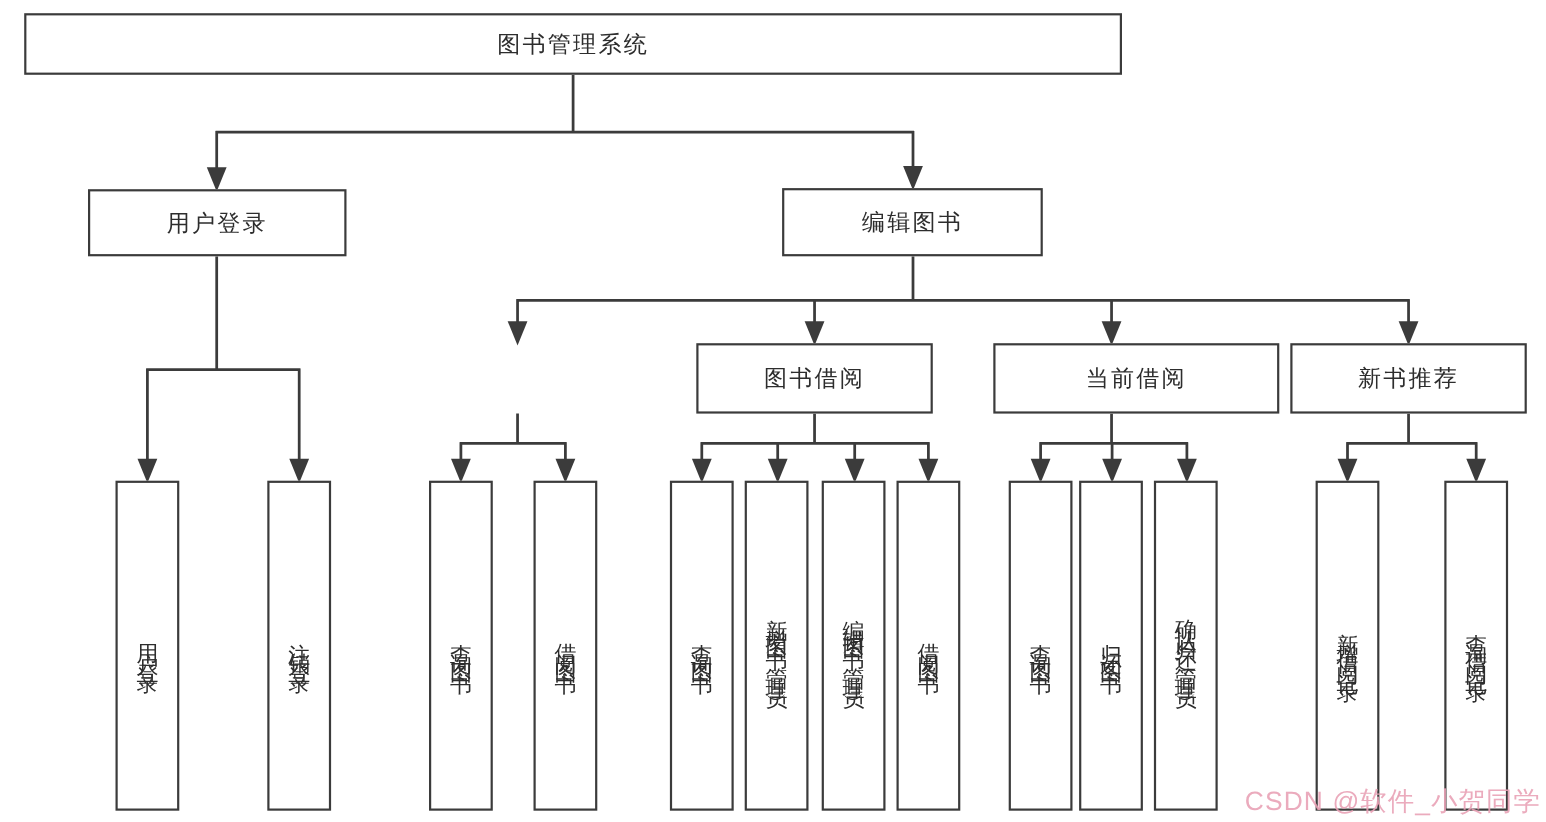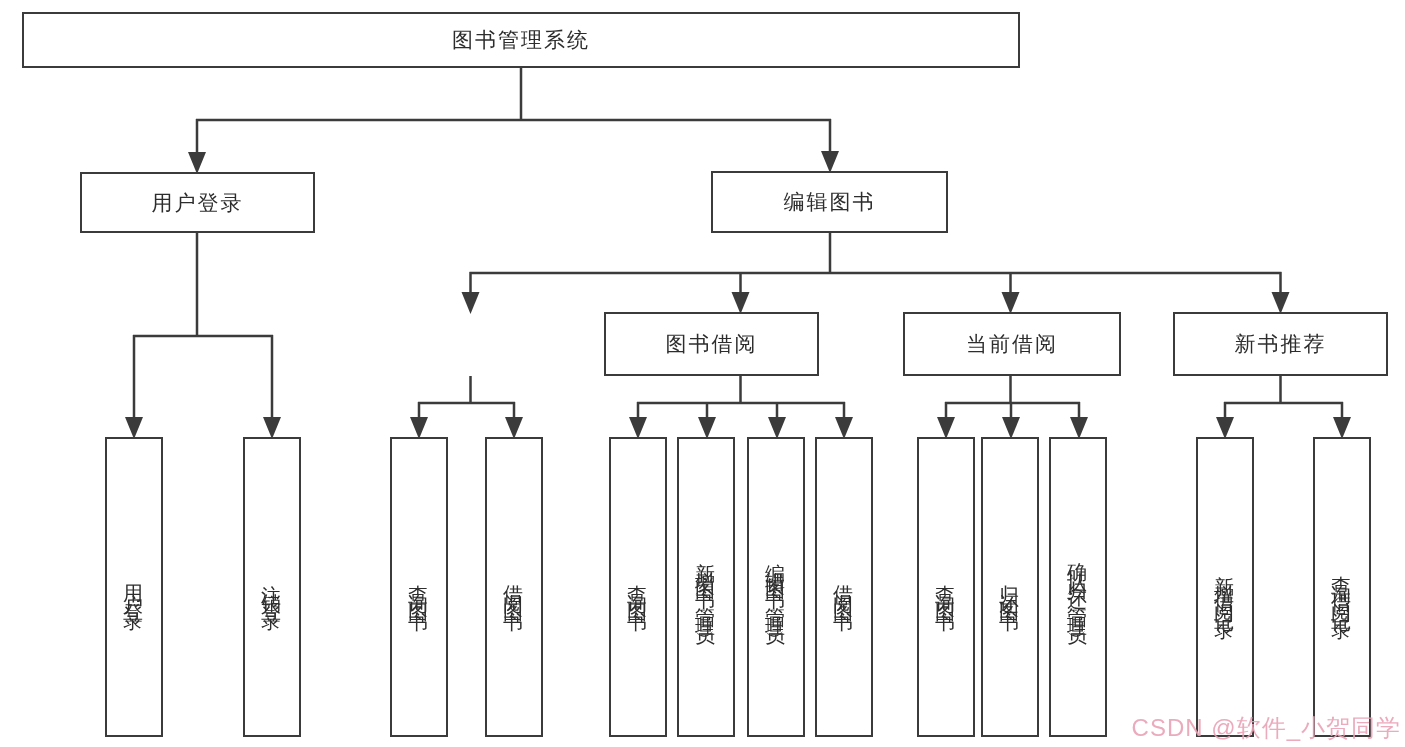--- a/index.html
+++ b/index.html
@@ -95,24 +95,24 @@
     <span>图书管理系统</span>
   </div>
 
   <div class="hbox" style="left:80px; top:172px; width:235px; height:61px;">
     <span>用户登录</span>
   </div>
   <div class="hbox" style="left:711px; top:171px; width:237px; height:62px;">
     <span>编辑图书</span>
   </div>
 
-  <div class="hbox" style="left:604px; top:312px; width:215px; height:64px;">
+  <div class="hbox" style="left:633px; top:312px; width:215px; height:64px;">
     <span>图书借阅</span>
   </div>
-  <div class="hbox" style="left:903px; top:312px; width:218px; height:64px;">
+  <div class="hbox" style="left:903px; top:312px; width:260px; height:64px;">
     <span>当前借阅</span>
   </div>
   <div class="hbox" style="left:1173px; top:312px; width:215px; height:64px;">
     <span>新书推荐</span>
   </div>
 
   <div class="leaf" style="left:105px;">
     <span class="vtext">用户登录</span>
   </div>
   <div class="leaf" style="left:243px;">

